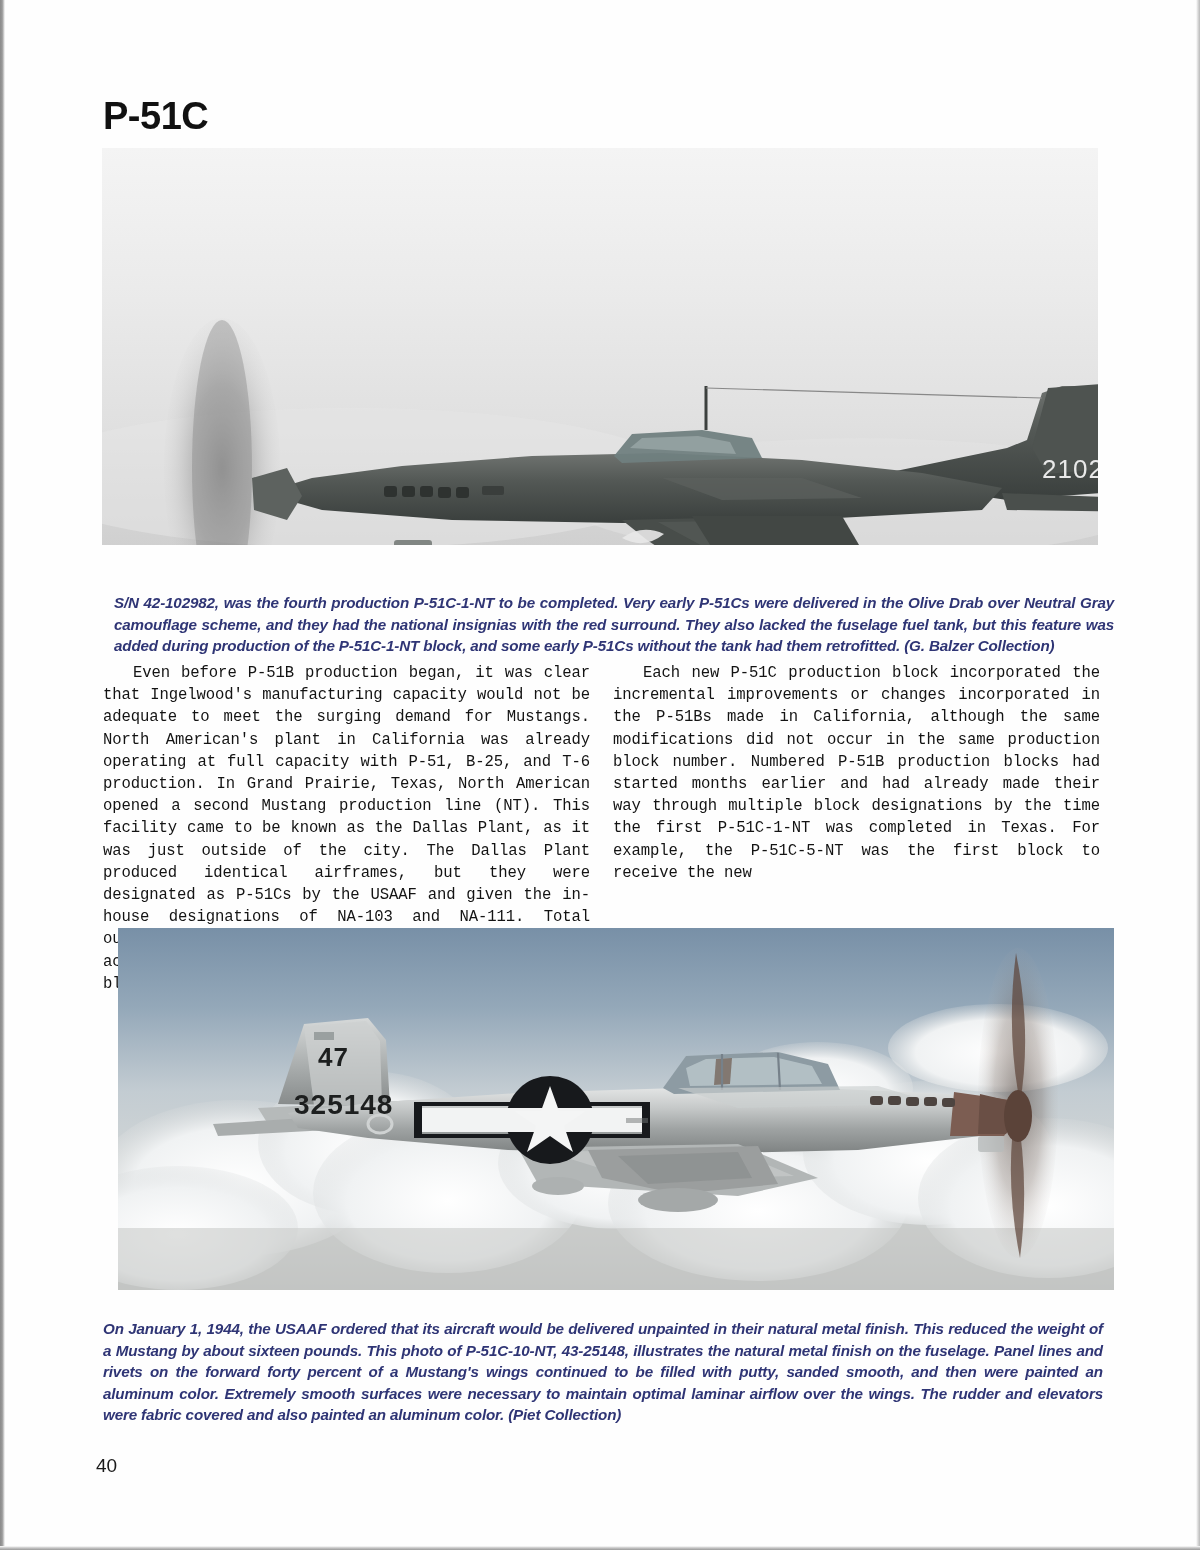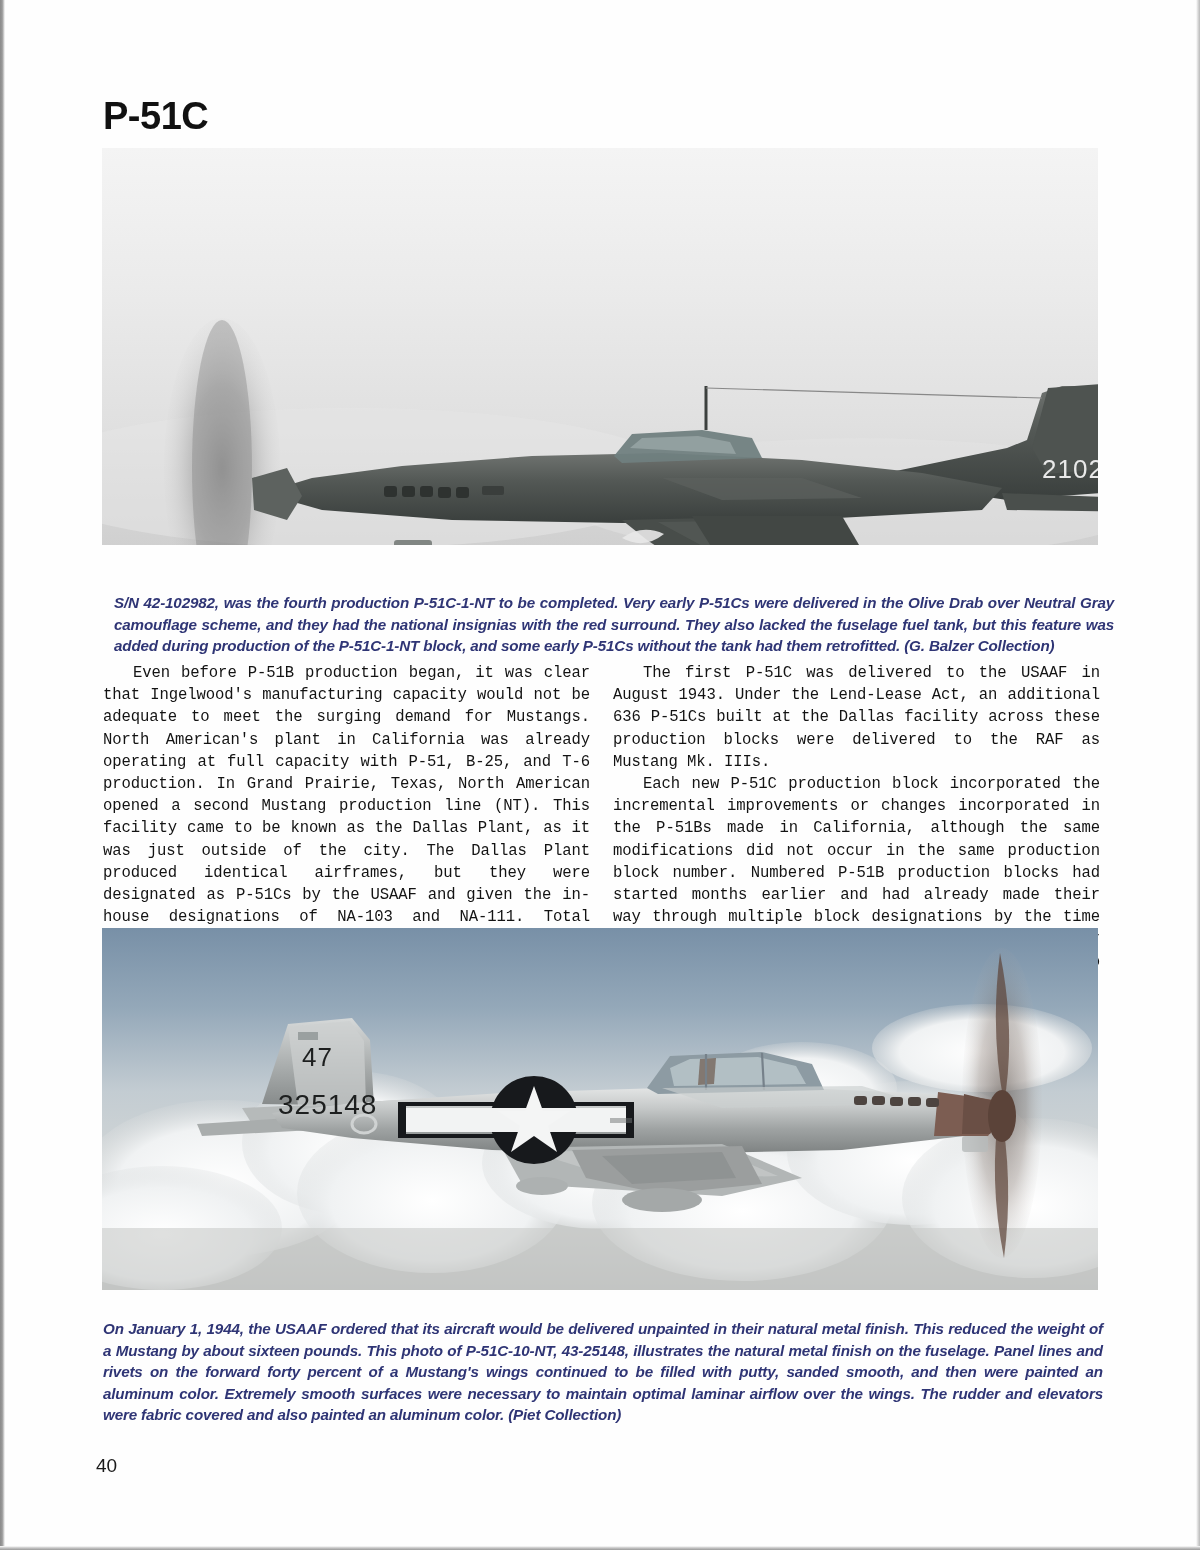--- a/index.html
+++ b/index.html
@@ -58,25 +58,26 @@
     overflow: hidden;
   }
   #photo-top {
     left: 102px;
     top: 148px;
     width: 996px;
     height: 397px;
     background: linear-gradient(to bottom, #f2f2f2 0%, #eaeaea 28%, #e2e2e2 55%, #dcdcdc 80%, #d2d2d2 100%);
   }
   #photo-bottom {
-    left: 102px;
+    left: 118px;
     top: 928px;
     width: 996px;
     height: 362px;
     background: linear-gradient(to bottom, #7d95ab 0%, #93a7b8 16%, #b9c6ce 34%, #d6dbdb 54%, #cfd2d1 74%, #bdbfbe 100%);
+    font-weight: bold;
   }
 
   
   .photo svg { display: block; width: 100%; height: 100%; }
 
   
   .caption {
     position: absolute;
     color: #2f3575;
     font-style: italic;
@@ -208,21 +209,20 @@
     </svg>
   </div>
 
   <div class="caption" id="caption-top">S/N 42-102982, was the fourth production P-51C-1-NT to be completed.  Very early P-51Cs were delivered in the Olive Drab over Neutral Gray camouflage scheme, and they had the national insignias with the red surround.  They also lacked the fuselage fuel tank, but this feature was added during production of the P-51C-1-NT block, and some early P-51Cs without the tank had them retrofitted.  (G. Balzer Collection)</div>
 
   <div class="body-col" id="body-left">
     <p>Even before P-51B production began, it was clear that Ingelwood's manufacturing capacity would not be adequate to meet the surging demand for Mustangs.  North American's plant in California was already operating at full capacity with P-51, B-25, and T-6 production. In Grand Prairie, Texas, North American opened a second Mustang production line (NT). This facility came to be known as the Dallas Plant, as it was just outside of the city.  The Dallas Plant produced identical airframes, but they were designated as P-51Cs by the USAAF and given the in-house designations of NA-103 and NA-111. Total output from Dallas provided another 1,760 Mustangs across the P-51C-1-NT, -10-NT, and -15-NT production blocks.</p>
   </div>
 
   <div class="body-col" id="body-right">
-    <p>The first P-51C was delivered to the USAAF in August 1943. Under the Lend-Lease Act, an additional 636 P-51Cs built at the Dallas facility across these production blocks were delivered to the RAF as Mustang Mk. IIIs.</p>
     <p>Each new P-51C production block incorporated the incremental improvements or changes incorporated in the P-51Bs made in California, although the same modifications did not occur in the same production block number.  Numbered P-51B production blocks had started months earlier and had already made their way through multiple block designations by the time the first P-51C-1-NT was completed in Texas.  For example, the P-51C-5-NT was the first block to receive the new</p>
   </div>
 
   <div class="photo" id="photo-bottom">
     <svg viewBox="0 0 996 362" preserveAspectRatio="none">
       <defs>
         <linearGradient id="skyBot" x1="0" y1="0" x2="0" y2="1">
           <stop offset="0%" stop-color="#7890a7"></stop>
           <stop offset="22%" stop-color="#94a8b9"></stop>
           <stop offset="45%" stop-color="#c3ccd2"></stop>

